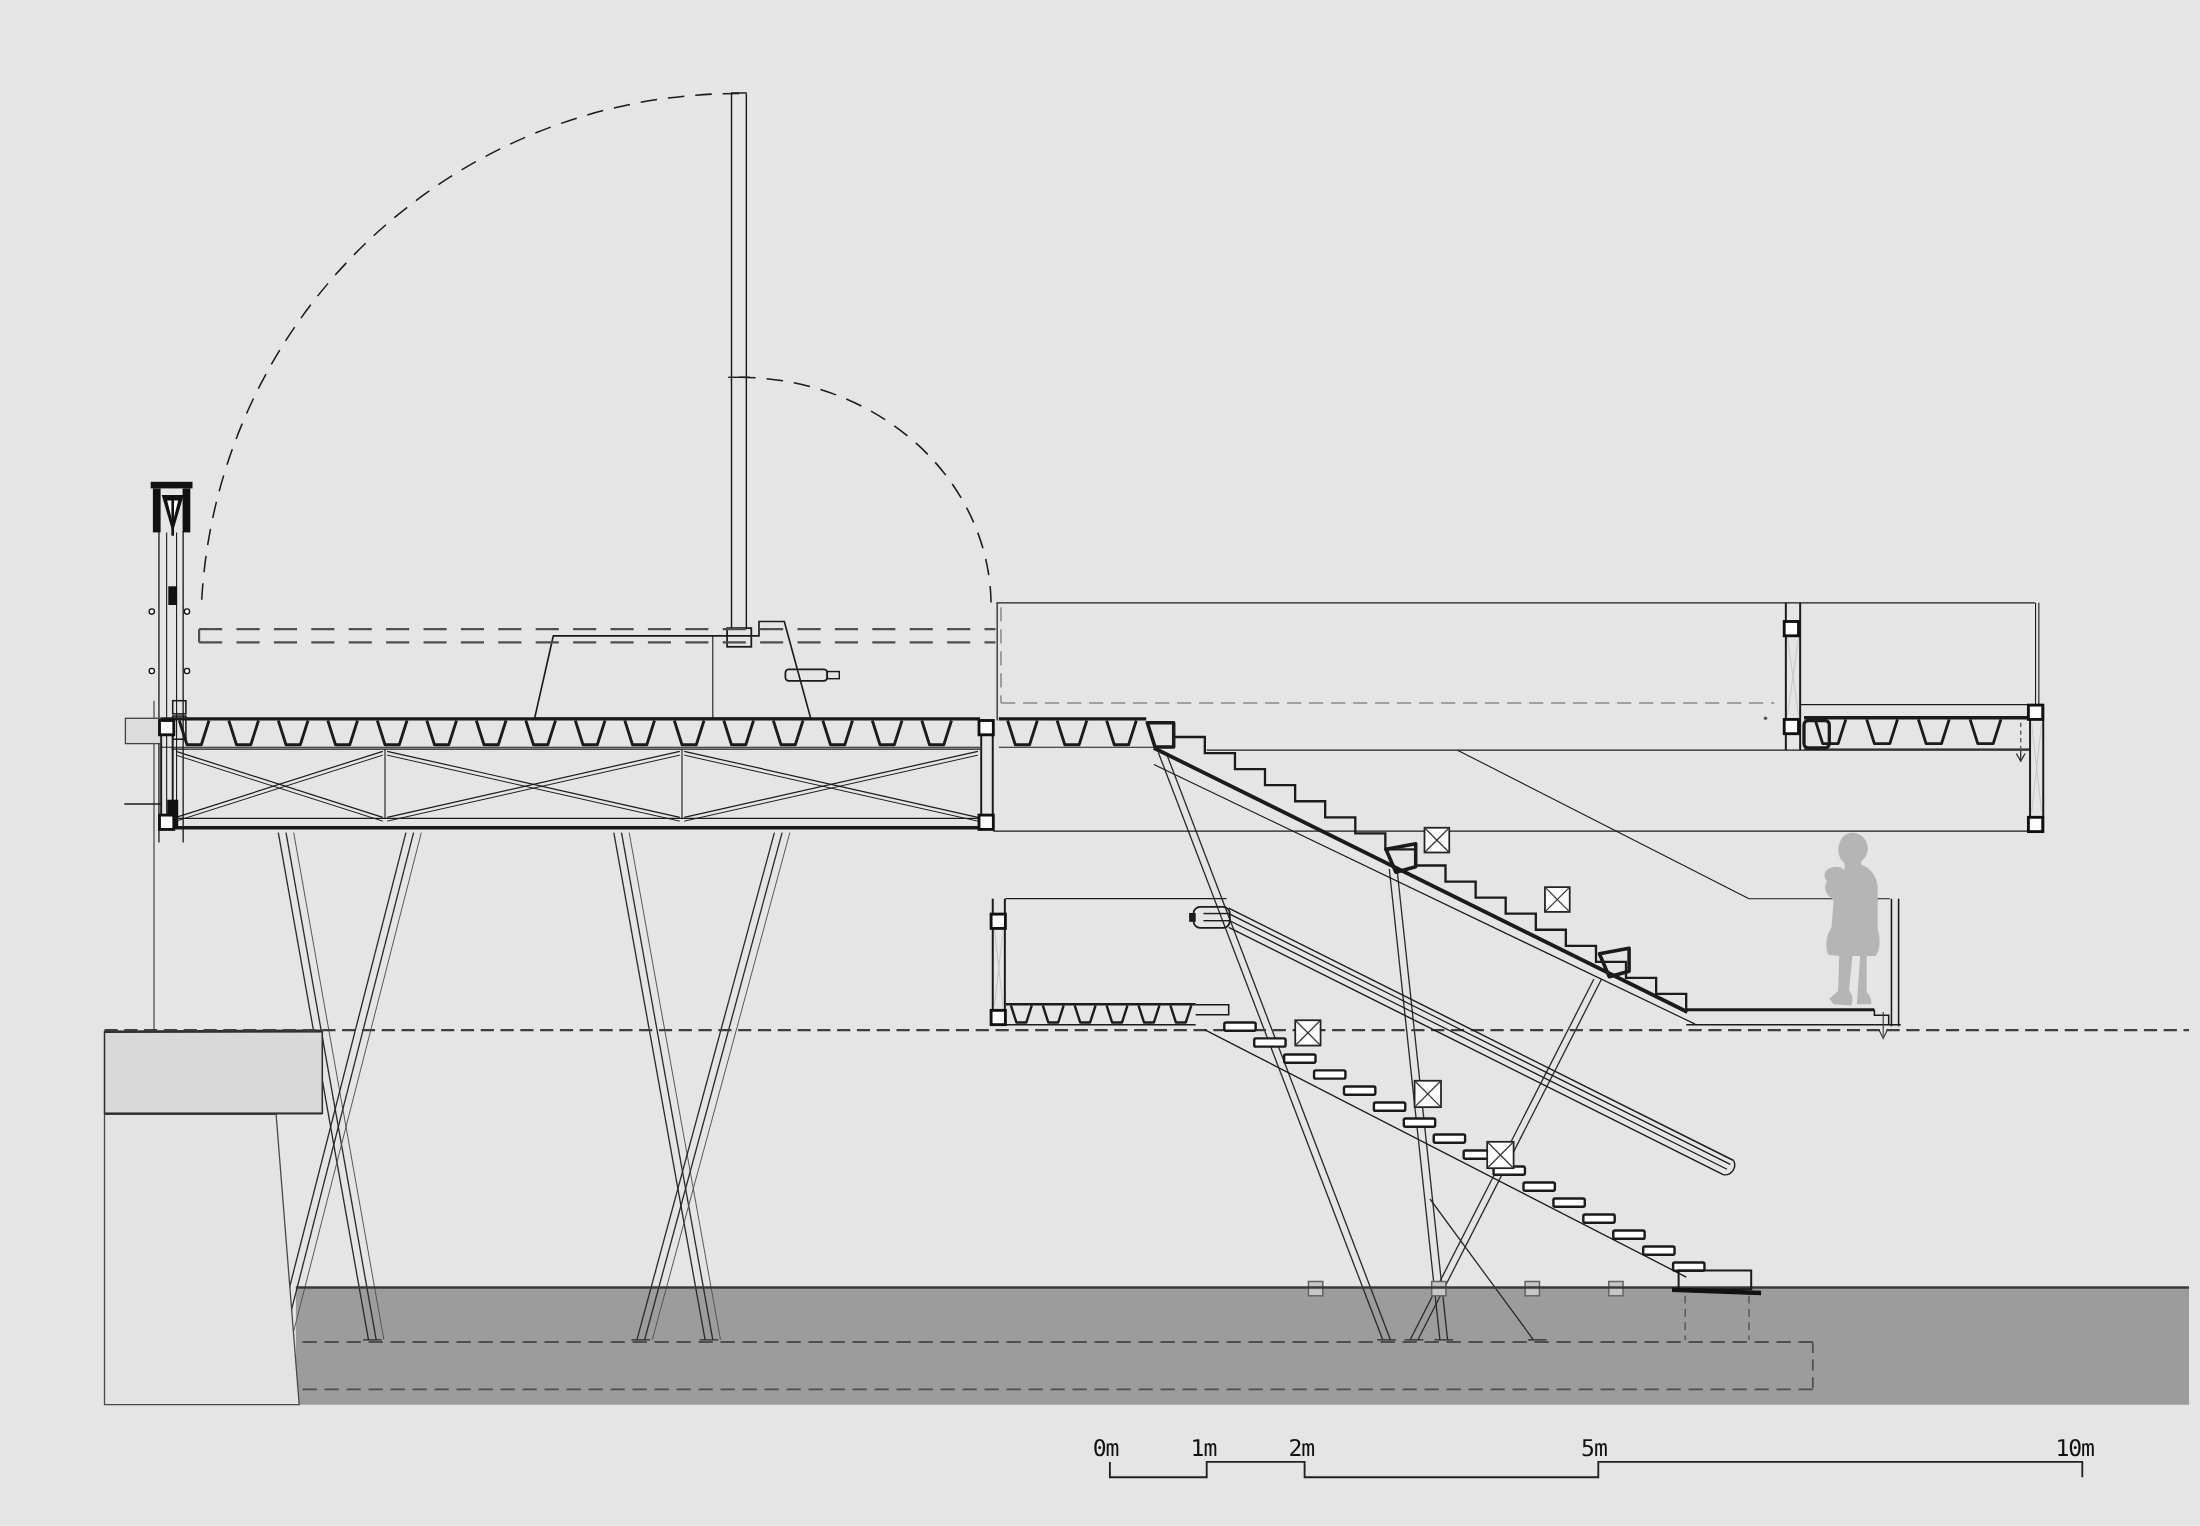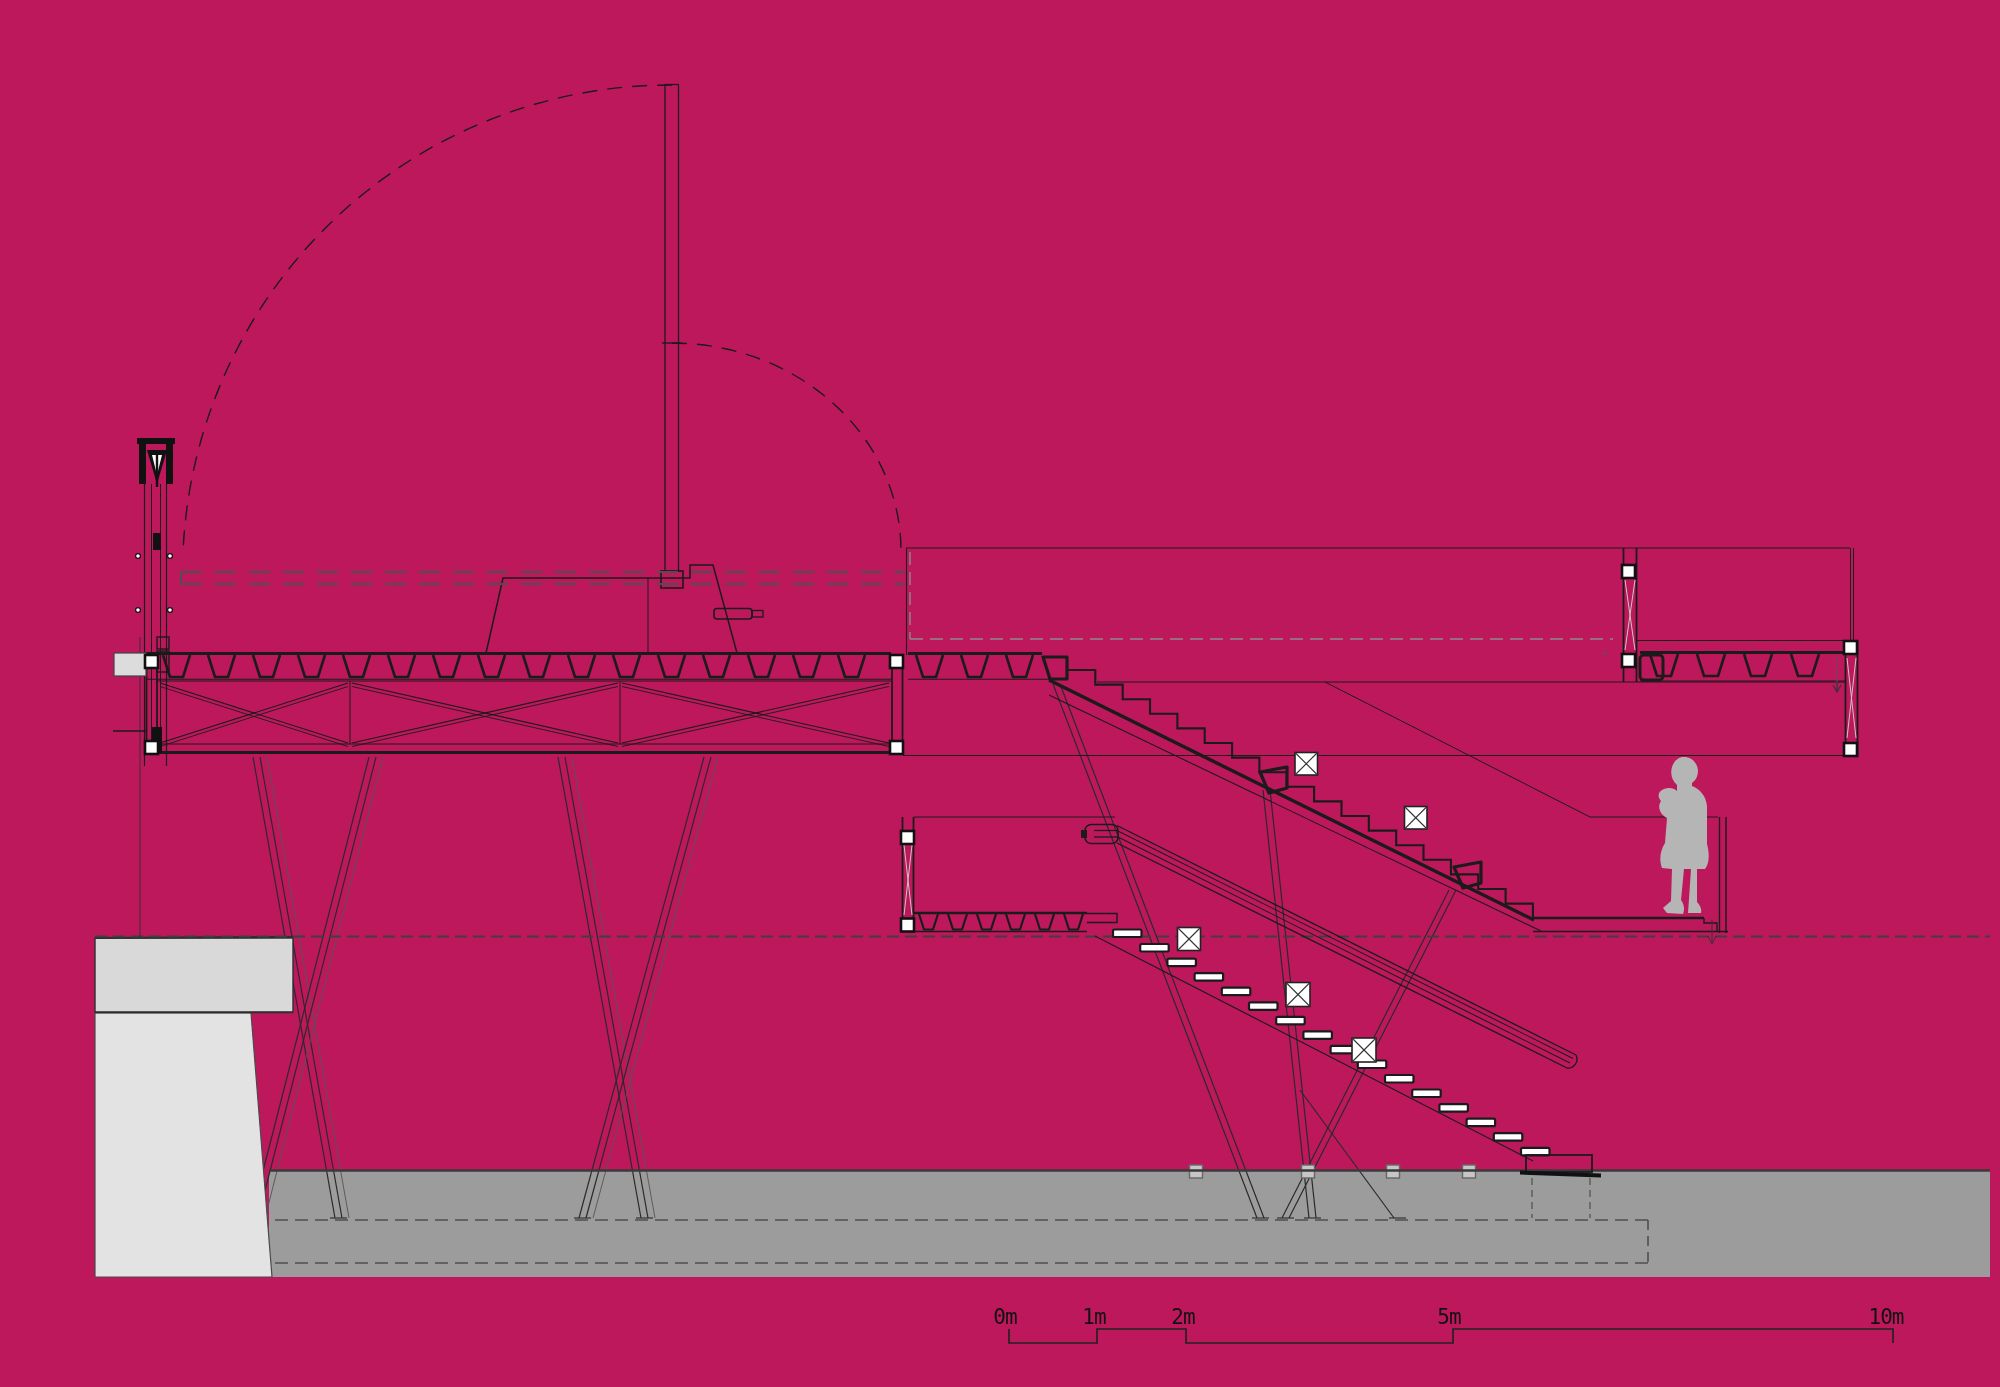--- a/index.html
+++ b/index.html
@@ -1,20 +1,20 @@
 <!DOCTYPE html>
 <html style="--line: #1b1b1b; --dash: #3f3f3f; --ground: #9c9c9c; --cap: #d9d9d9; --wall: #e3e3e3; --fender: #dcdcdc; --person: #b5b5b5; --light: #c8c8c8; --stub: #c6c6c6;"><head>
 <meta charset="utf-8">
 <style>
   :root{
     --line:#1b1b1b; --dash:#3f3f3f; --ground:#9c9c9c; --cap:#d9d9d9; --wall:#e3e3e3;
     --fender:#dcdcdc; --person:#b5b5b5; --light:#c8c8c8; --stub:#c6c6c6;
   }
   html,body{margin:0;padding:0;background:#fff;}
-  .canvas{position:relative;width:2000px;height:1387px;background:#be185d;overflow:hidden;
+  .canvas{position:relative;width:2000px;height:1387px;background:#e5e5e5;overflow:hidden;
           font-family:"DejaVu Sans Mono","Liberation Mono",monospace;}
   svg{position:absolute;left:0;top:0;}
   .ln{stroke:var(--line);fill:none;}
   .scale-label{font-family:"DejaVu Sans Mono","Liberation Mono",monospace;font-size:21px;fill:#111;letter-spacing:-1px;}
 </style>
 </head>
 <body>
 
 <div class="canvas">
 <svg width="2000" height="1387" viewBox="0 0 2000 1387">

